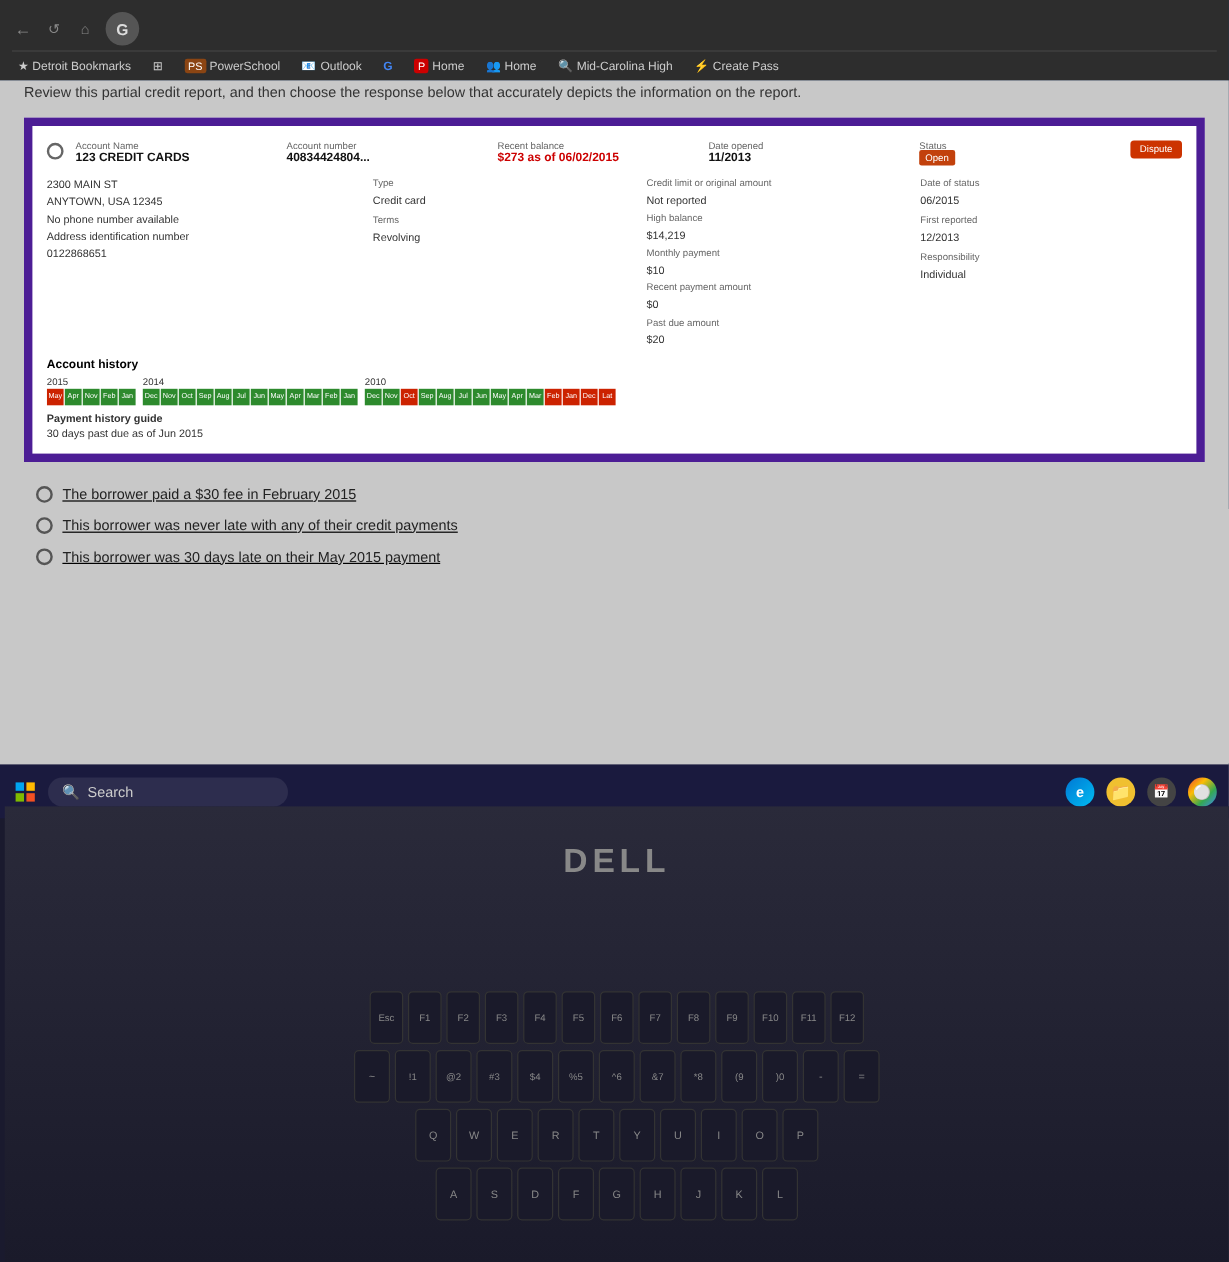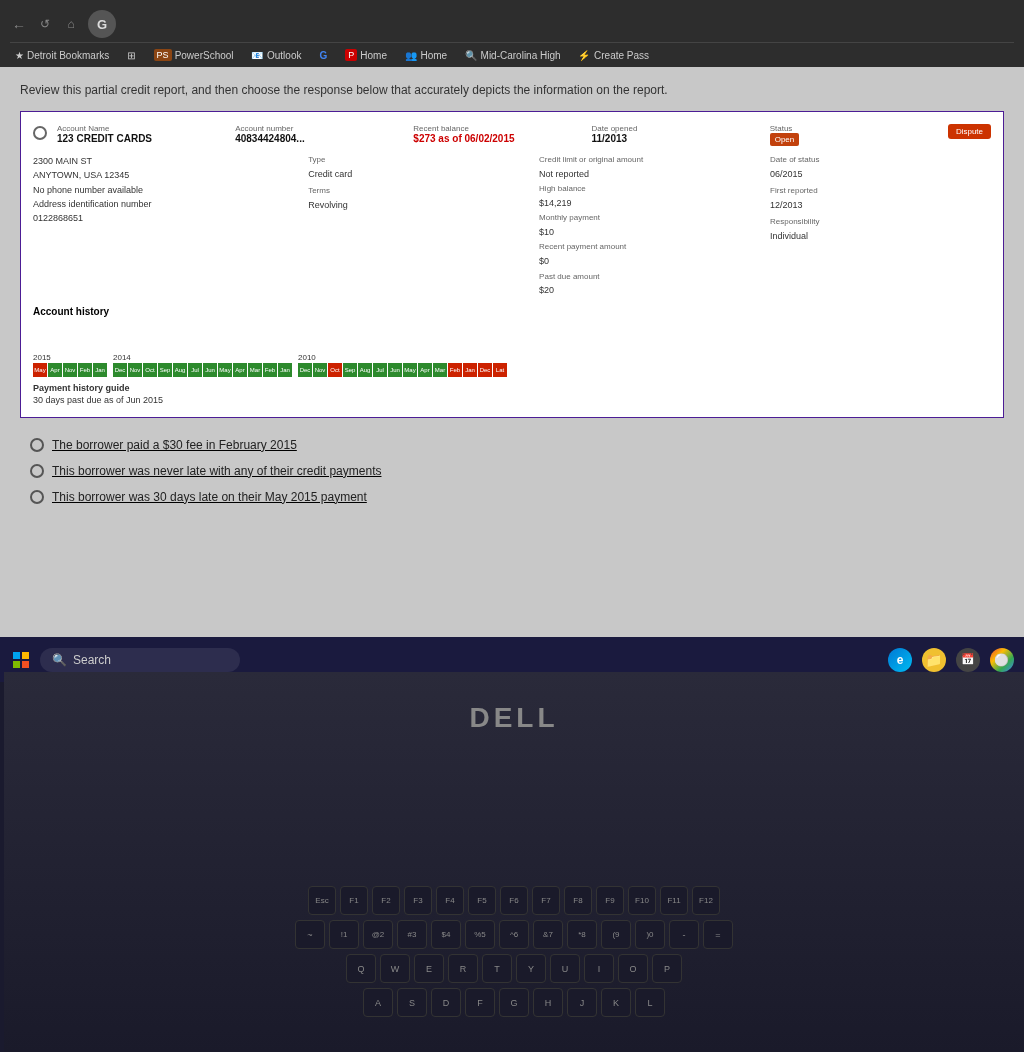--- a/index.html
+++ b/index.html
@@ -83,35 +83,35 @@
       padding: 2px 5px;
       border-radius: 3px;
       cursor: pointer;
       white-space: nowrap;
     }
 
     
     .browser-content {
       background: #c8c8c8;
       flex: 1;
-      padding: 15px 20px;
+      padding: 2px 20px;
       overflow: hidden;
     }
 
     .page-instruction {
       font-size: 12px;
       color: #333;
       margin-bottom: 12px;
       line-height: 1.4;
     }
 
     
     .credit-card {
       background: white;
-      border: 1px solid #4c1d95;
+      border: 7px solid #4c1d95;
       padding: 12px;
       margin-bottom: 15px;
       font-size: 10px;
     }
 
     .credit-card-header {
       display: flex;
       align-items: flex-start;
       gap: 10px;
       margin-bottom: 10px;
@@ -198,21 +198,20 @@
     .history-year-group {
       display: flex;
       flex-direction: column;
       align-items: flex-start;
     }
 
     .history-year-label {
       font-size: 8px;
       color: #333;
       margin-bottom: 1px;
-      margin-top: 32px;
     }
 
     .history-months {
       display: flex;
       gap: 1px;
     }
 
     .history-month {
       width: 14px;
       height: 14px;
@@ -380,21 +379,21 @@
       background: #1a1a2a;
       border: 1px solid #333;
       border-radius: 4px;
       color: #888;
       font-size: 9px;
       display: flex;
       align-items: center;
       justify-content: center;
       padding: 4px 6px;
       min-width: 30px;
-      height: 29px;
+      height: 44px;
       cursor: pointer;
     }
 
     .key-fn { min-width: 28px; font-size: 8px; }
   </style>
 </head>
 <body>
 
 <div class="laptop-screen">
   <div class="browser-chrome">

